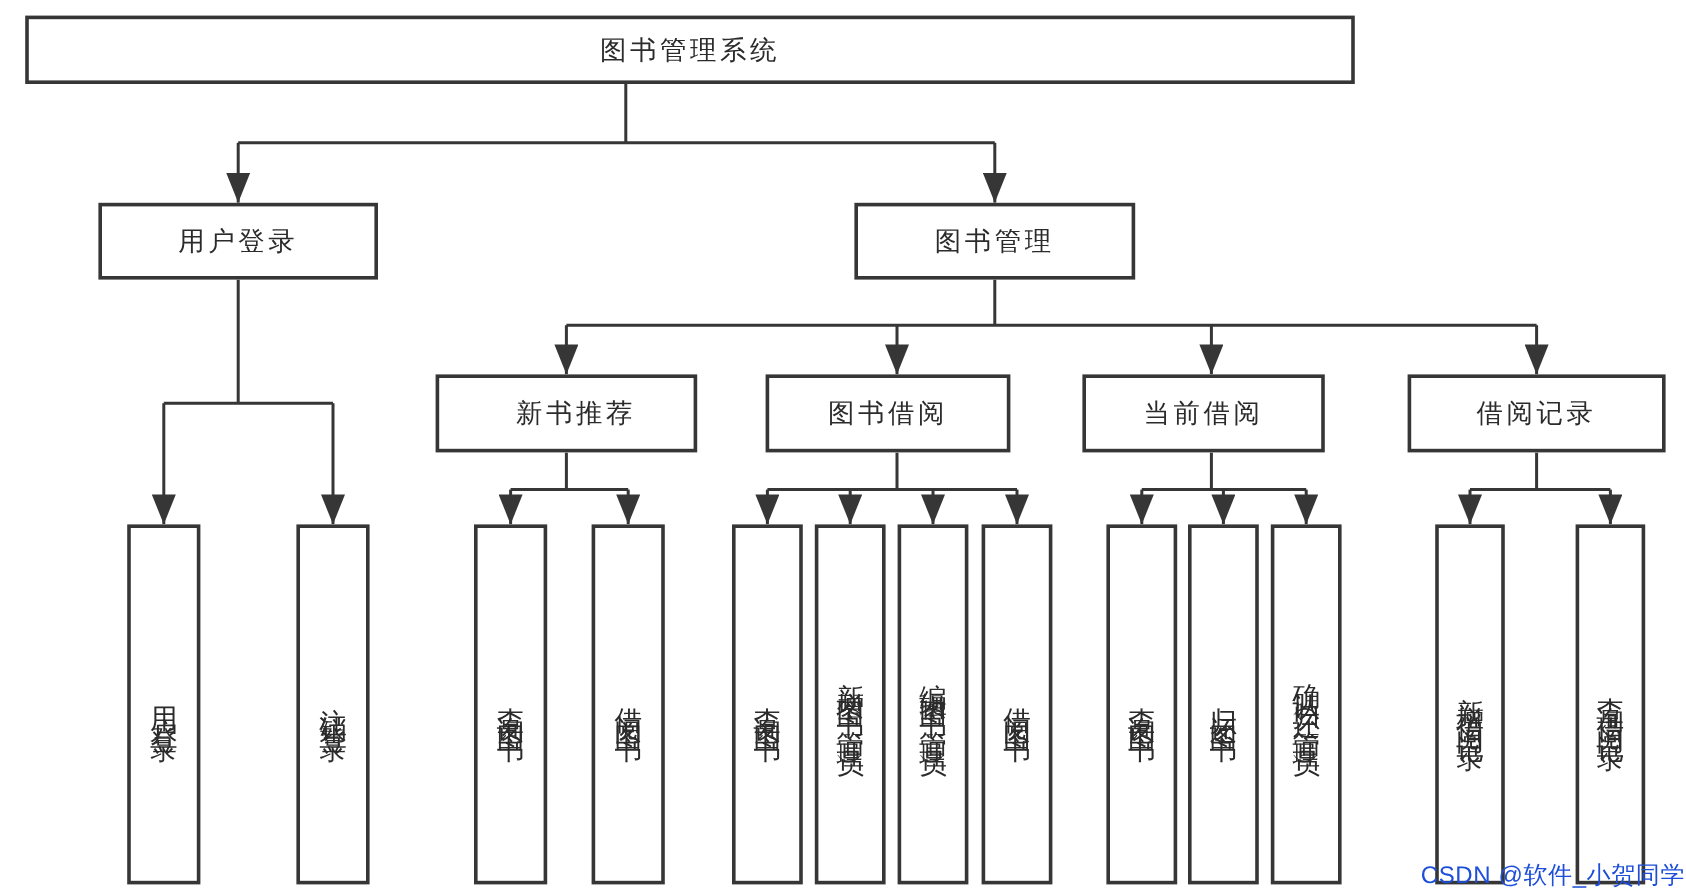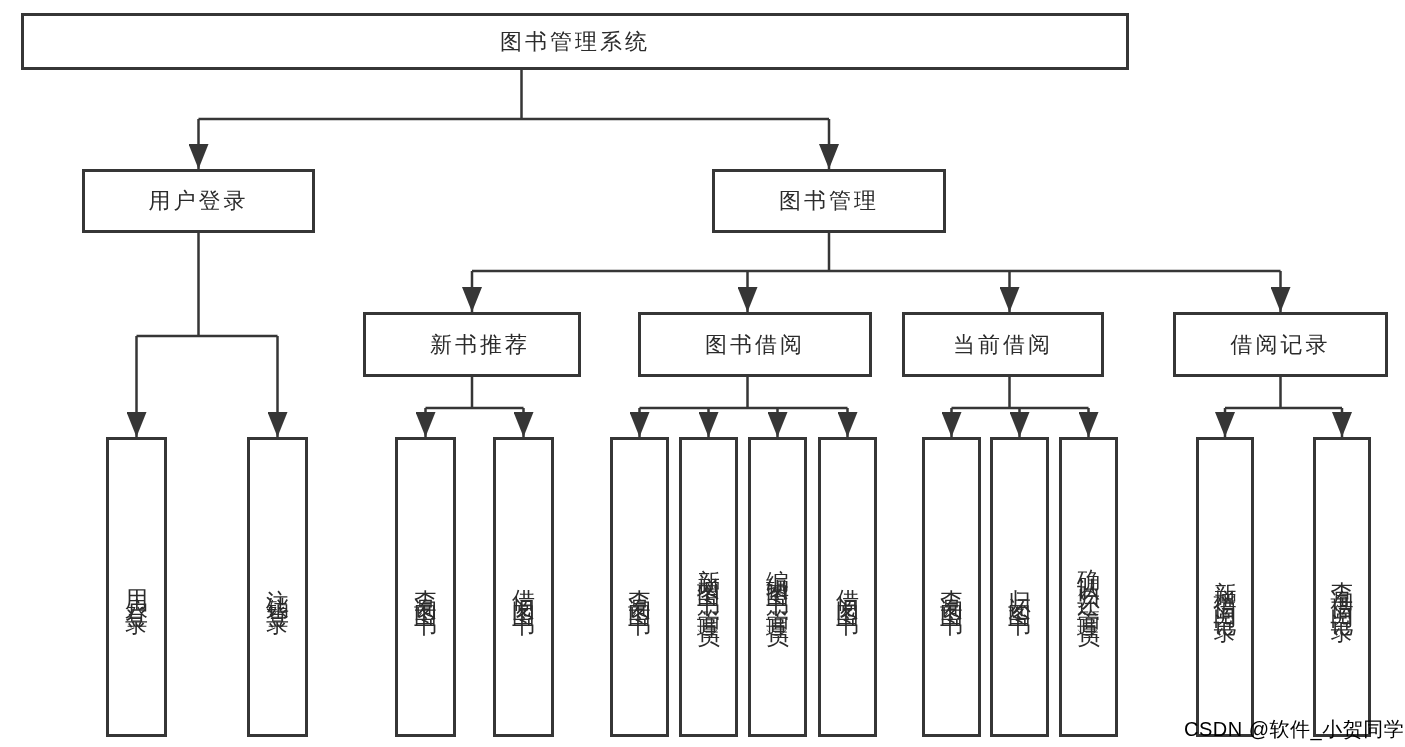--- a/index.html
+++ b/index.html
@@ -38,21 +38,21 @@
     letter-spacing: 8px;
     white-space: normal;
     line-height: 1;
   }
   .watermark {
     position: absolute;
     left: 1184px;
     top: 716px;
     font-size: 20px;
     letter-spacing: 0.5px;
-    color: #000000;
+    color: #1d4ed8;
     z-index: 5;
     white-space: nowrap;
   }
 </style>
 </head>
 <body>
 
 <div class="stage">
 
   <svg class="connector-layer" viewBox="0 0 1405 747" xmlns="http://www.w3.org/2000/svg">
@@ -90,21 +90,21 @@
         <line x1="1342" y1="408" x2="1342" y2="437" marker-end="url(#arrowhead)"></line>
       </g>
   </svg>
 
   <div class="node" style="left:21px; top:13px; width:1108px; height:57px;">图书管理系统</div>
 
   <div class="node" style="left:82px; top:169px; width:233px; height:64px;">用户登录</div>
   <div class="node" style="left:712px; top:169px; width:234px; height:64px;">图书管理</div>
 
   <div class="node" style="left:363px; top:312px; width:218px; height:65px;padding-left:16px;">新书推荐</div>
-  <div class="node" style="left:638px; top:312px; width:234px; height:65px;">图书借阅</div>
+  <div class="node" style="left:638px; top:312px; width:204px; height:65px;">图书借阅</div>
   <div class="node" style="left:902px; top:312px; width:202px; height:65px;">当前借阅</div>
   <div class="node" style="left:1173px; top:312px; width:215px; height:65px;">借阅记录</div>
 
   <div class="node leaf" style="left:106px; top:437px; width:61px; height:300px;">用户登录</div>
   <div class="node leaf" style="left:247px; top:437px; width:61px; height:300px;">注销登录</div>
 
   <div class="node leaf" style="left:395px; top:437px; width:61px; height:300px;">查询图书</div>
   <div class="node leaf" style="left:493px; top:437px; width:61px; height:300px;">借阅图书</div>
 
   <div class="node leaf" style="left:610px; top:437px; width:59px; height:300px;">查询图书</div>

